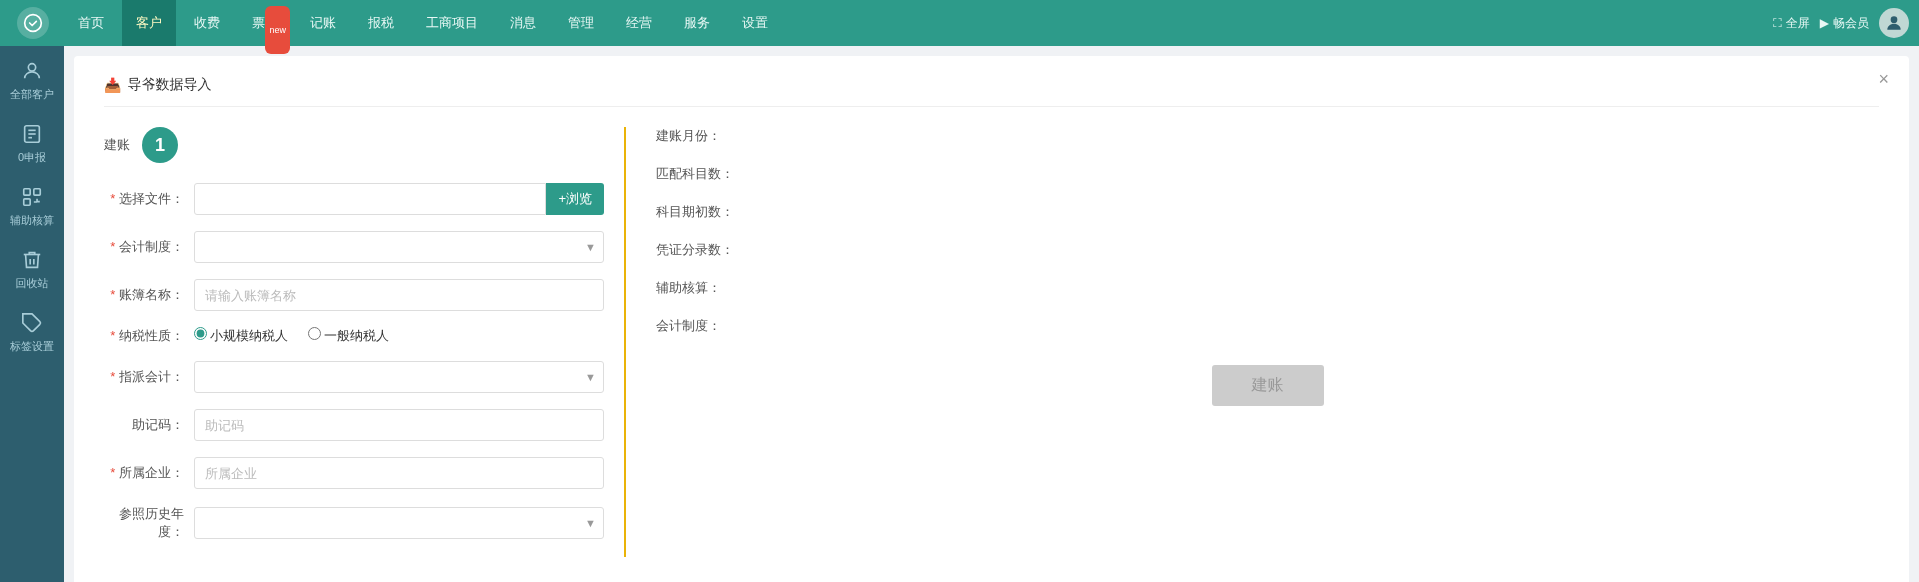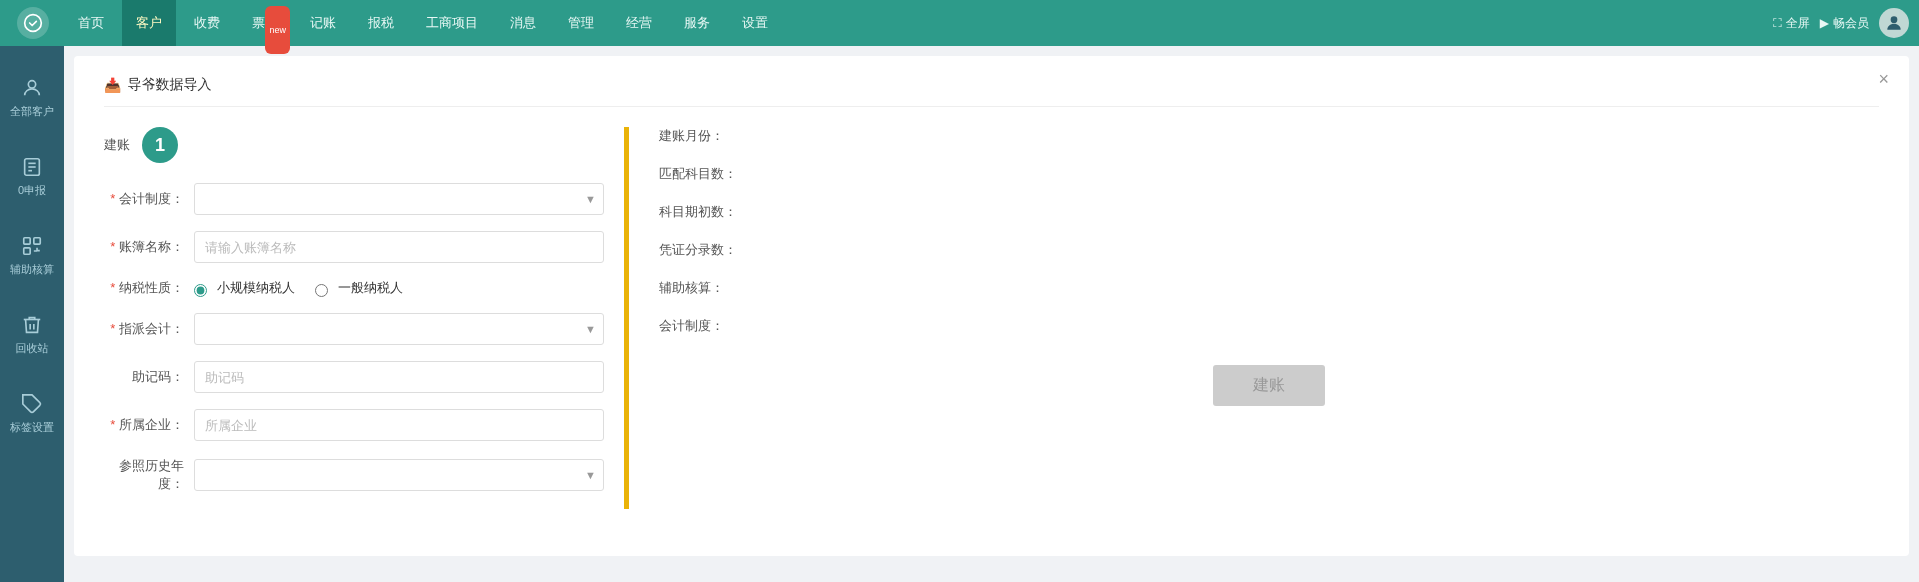--- a/index.html
+++ b/index.html
@@ -88,22 +88,22 @@
     .sidebar {
       position: fixed;
       left: 0;
       top: 46px;
       width: 64px;
       height: calc(100vh - 46px);
       background: #2d5e6e;
       display: flex;
       flex-direction: column;
       align-items: center;
-      padding-top: 20px;
-      gap: 16px;
+      padding-top: 3px;
+      gap: 0;
     }
     .sidebar-item {
       width: 100%;
       padding: 10px 0;
       display: flex;
       flex-direction: column;
       align-items: center;
       gap: 4px;
       cursor: pointer;
       color: #a8cdd8;
@@ -272,35 +272,35 @@
 
     
     .radio-group {
       display: flex;
       align-items: center;
       gap: 20px;
       flex: 1;
     }
     .radio-item {
       display: flex;
-      align-items: flex-end;
-      gap: 10px;
+      align-items: flex-start;
+      gap: 3px;
       cursor: pointer;
       font-size: 13px;
     }
     .radio-item input[type="radio"] {
       accent-color: #2d9b8a;
       cursor: pointer;
     }
 
     
     .form-right {
       flex: 1;
       padding-left: 30px;
-      border-left: 5px solid #eab308;
+      border-left: 2px solid #eab308;
     }
     .info-row {
       display: flex;
       align-items: center;
       margin-bottom: 20px;
     }
     .info-label {
       width: 100px;
       font-size: 13px;
       color: #555;
@@ -435,20 +435,30 @@
     <span class="card-close">×</span>
 
     <div class="form-container">
 
       <div class="form-left">
         <div class="step-header">
           <span class="step-label">建账</span>
           <div class="step-circle">1</div>
         </div>
 
+        <div class="form-row">
+          <span class="form-label">
+            <span class="required">*</span>
+            <span> 选择文件：</span>
+          </span>
+          <div class="file-row">
+            <input class="file-input-box" type="text" style="">
+            <button class="browse-btn">+浏览</button>
+          </div>
+        </div>
 
         <div class="form-row">
           <span class="form-label">
             <span class="required">*</span><span> 会计制度：</span>
           </span>
           <div class="select-wrapper">
             <select>
               <option value=""></option>
             </select>
             <span class="select-arrow">▼</span>

